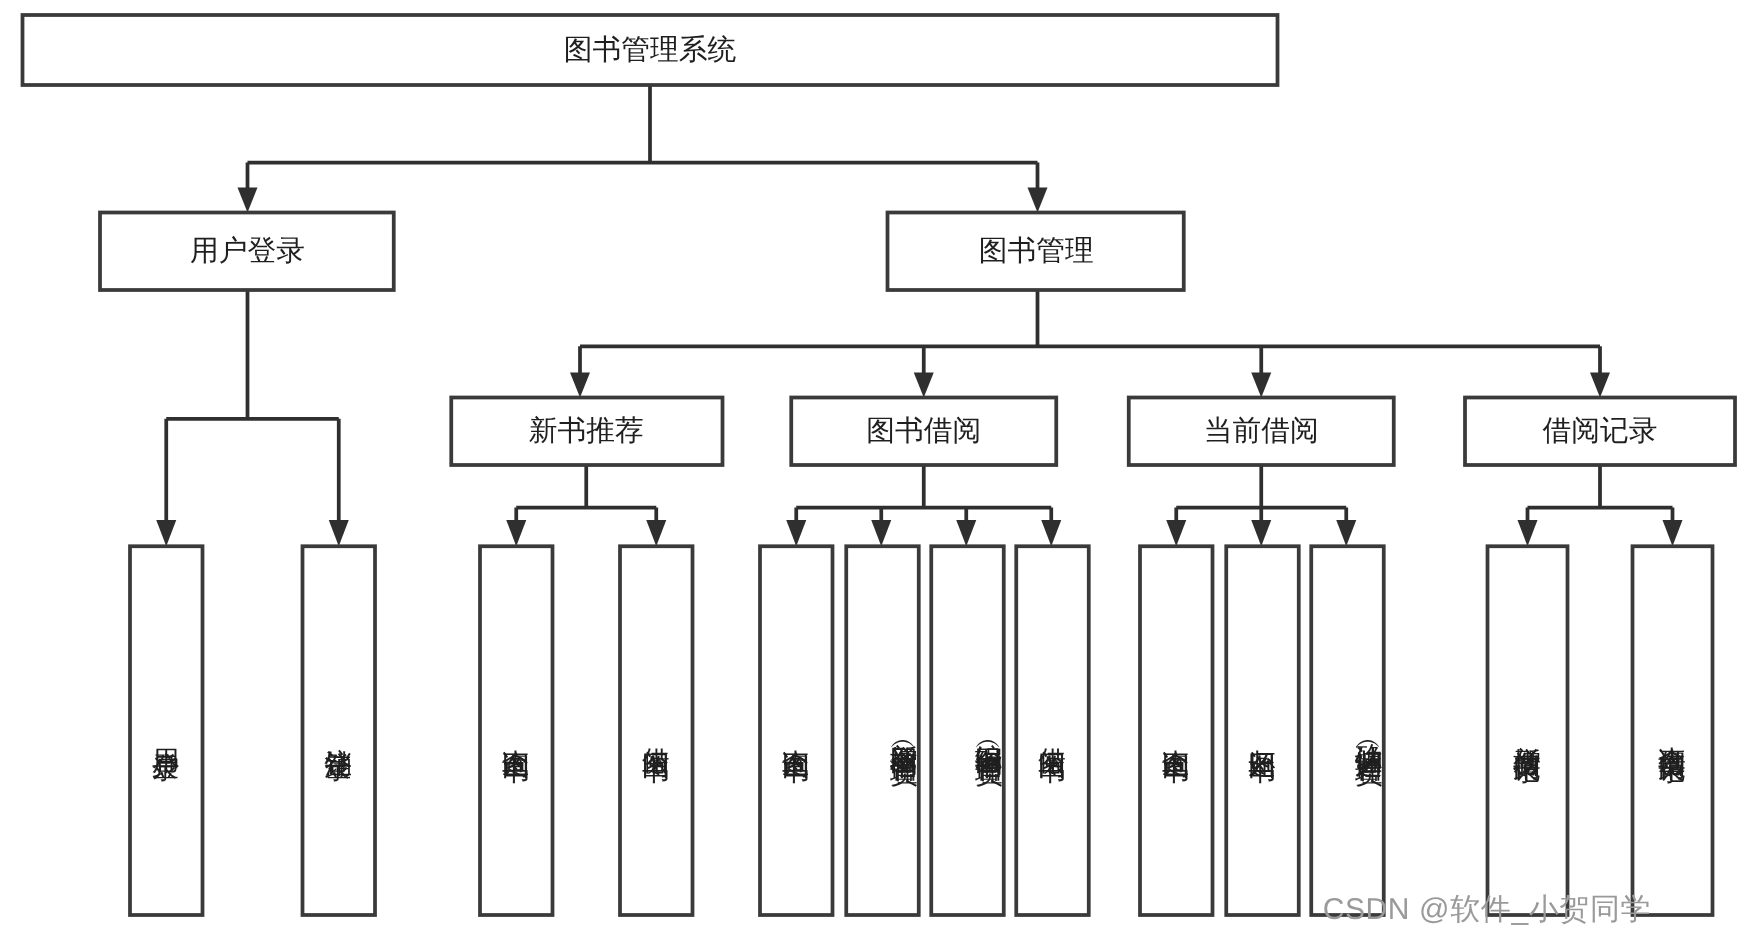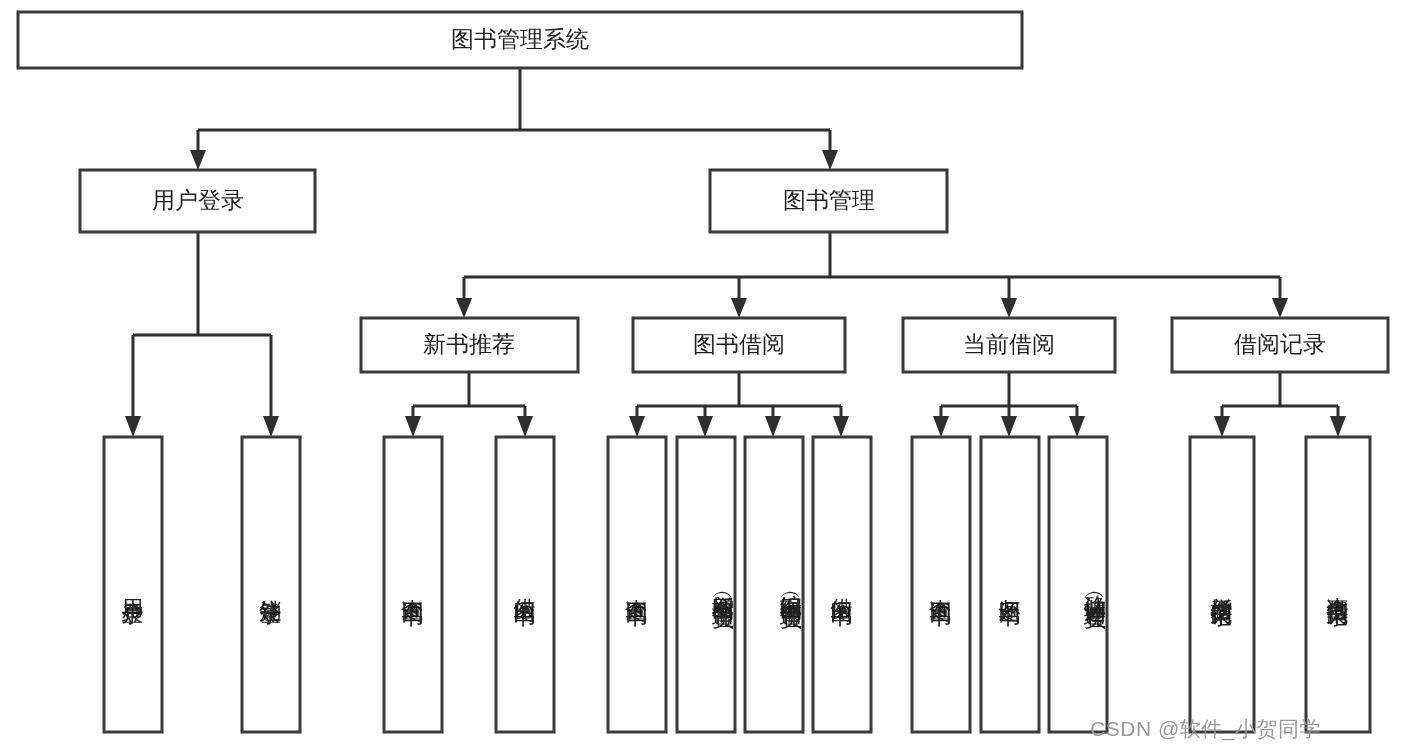--- a/index.html
+++ b/index.html
@@ -68,21 +68,21 @@
     pointer-events: none;
   }
   .leaf-text.centered {
     align-items: center;
   }
   .watermark {
     position: absolute;
     right: 8px;
     bottom: 4px;
     font-family: "Liberation Sans", "DejaVu Sans", sans-serif;
-    font-size: 21px;
+    font-size: 24px;
     color: #9a9a9a;
     white-space: nowrap;
     letter-spacing: 0.5px;
   }
 </style>
 </head>
 <body>
 
 <div id="diagram-root">
 

